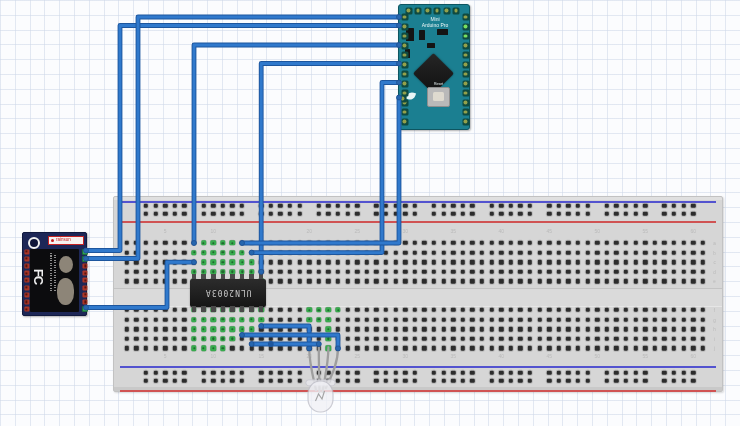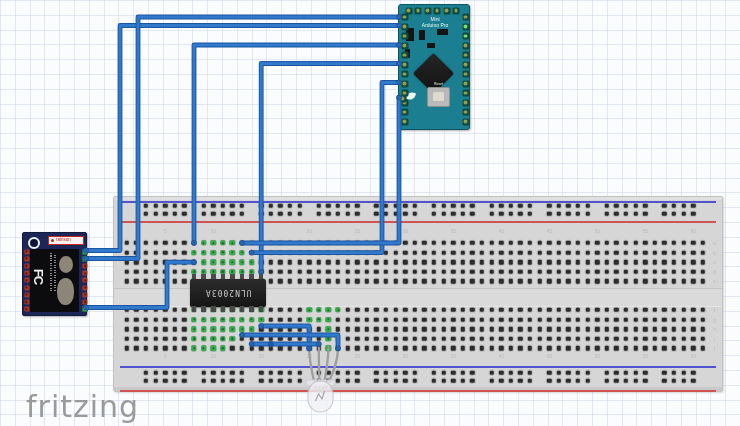--- a/index.html
+++ b/index.html
@@ -1158,14 +1158,13 @@
       <path d="M 242 335 L 338 335 L 338 348.4" stroke="#3079cc" stroke-width="2.9" fill="none" stroke-linecap="round" stroke-linejoin="round"></path>
       <circle cx="242" cy="335" r="2.5" fill="#2666ae" stroke="#1d4f92" stroke-width="0.8"></circle>
       <circle cx="338" cy="348.4" r="2.5" fill="#2666ae" stroke="#1d4f92" stroke-width="0.8"></circle>
       <path d="M 251.6 344 L 318.8 344" stroke="#1d569e" stroke-width="4.8" fill="none" stroke-linecap="round" stroke-linejoin="round"></path>
       <path d="M 251.6 344 L 318.8 344" stroke="#3079cc" stroke-width="2.9" fill="none" stroke-linecap="round" stroke-linejoin="round"></path>
       <circle cx="251.6" cy="344" r="2.5" fill="#2666ae" stroke="#1d4f92" stroke-width="0.8"></circle>
       <circle cx="318.8" cy="344" r="2.5" fill="#2666ae" stroke="#1d4f92" stroke-width="0.8"></circle>
       <circle cx="270.8" cy="344" r="2.9" fill="#1d569e"></circle>
     </svg>
 
-  <div class="fritzing-logo">fritzing</div>
 </div>
 
 </body></html>

